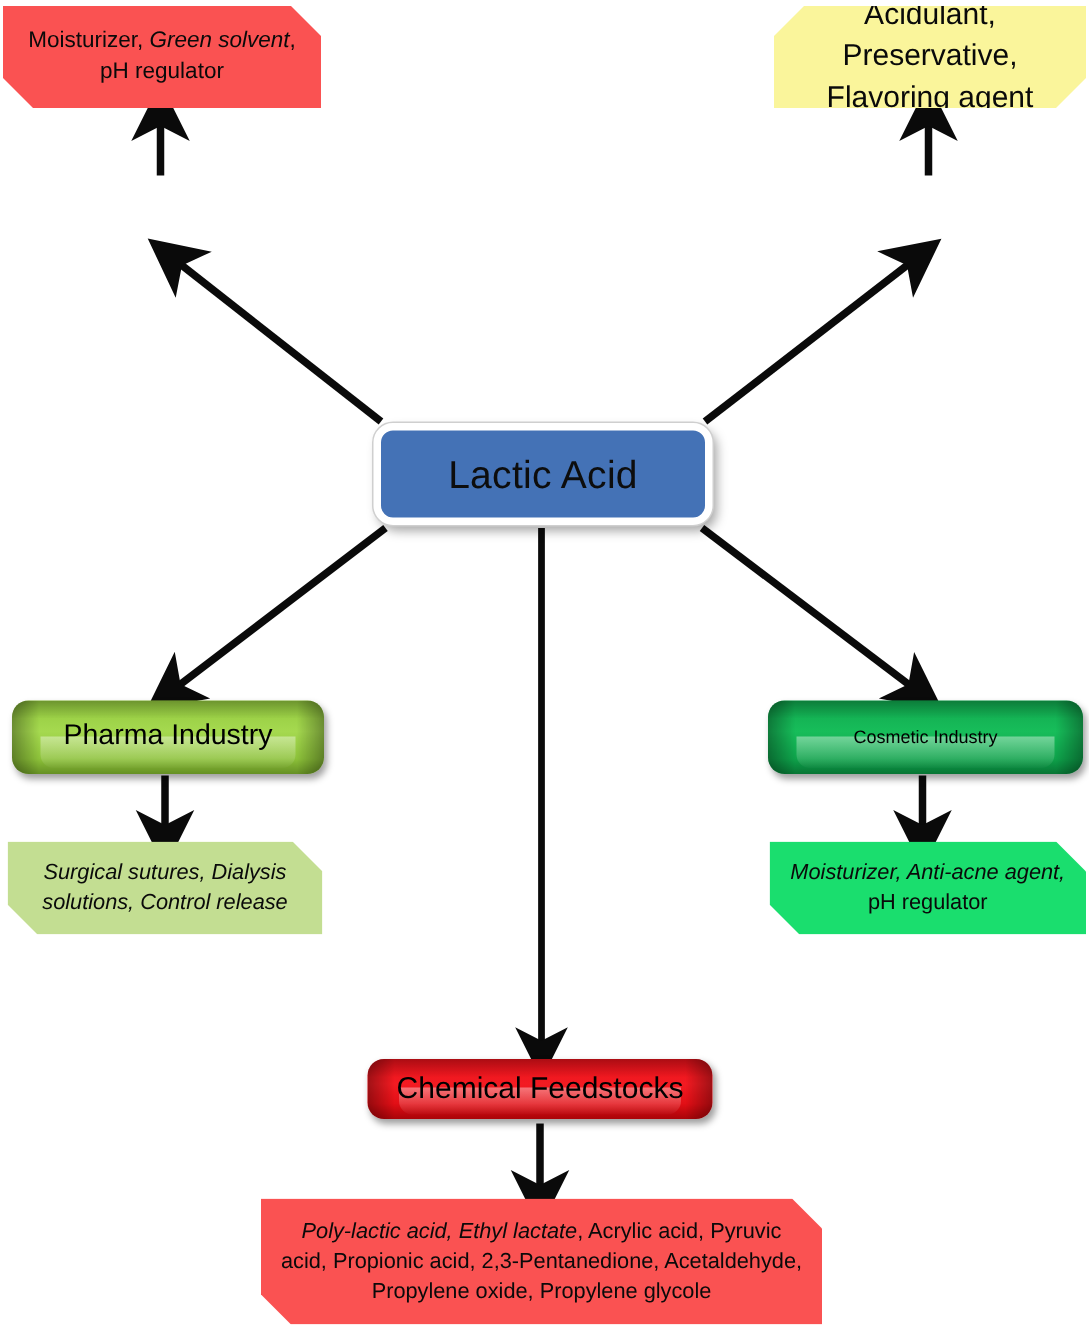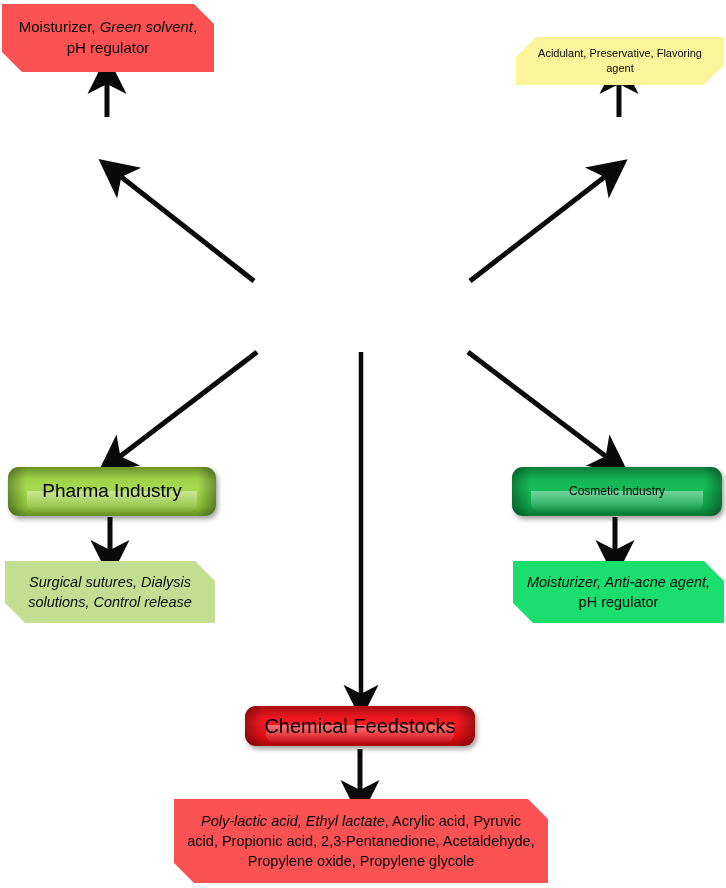--- a/index.html
+++ b/index.html
@@ -150,24 +150,27 @@
 
     <line x1="615" y1="517" x2="615" y2="558" stroke="#0a0a0a" stroke-width="5" marker-end="url(#ah)"></line>
 
     <line x1="360" y1="749" x2="360" y2="798" stroke="#0a0a0a" stroke-width="5" marker-end="url(#ah)"></line>
   </svg>
 
   <div class="callout cut-tr-bl c-red" style="left:2px; top:4px; width:212px; height:68px; font-size:15px;">
     <span class="txt"><span>Moisturizer, </span><em>Green solvent</em><span>, pH regulator</span></span>
   </div>
 
-  <div class="callout cut-tl-br c-yellow" style="left:516px; top:4px; width:208px; height:48px; font-size:11px;margin-top:33px;">
+  <div class="callout cut-tl-br c-yellow" style="left:516px; top:4px; width:208px; height:68px; font-size:20px;">
     <span class="txt"><span>Acidulant, Preservative, Flavoring agent</span></span>
   </div>
 
+  <div id="node-center">
+    <span class="label">Lactic Acid</span>
+  </div>
 
   <div class="node node-ltgreen" style="left:8px; top:467px; width:208px; height:49px; font-size:19px;">
     <span class="label">Pharma Industry</span>
   </div>
   <div class="callout cut-tr-bl c-ltgreen" style="left:5px; top:561px; width:210px; height:62px; font-size:14.5px;">
     <span class="txt"><em>Surgical sutures, Dialysis solutions, Control release</em></span>
   </div>
 
   <div class="node node-green" style="left:512px; top:467px; width:210px; height:49px; font-size:12px;">
     <span class="label">Cosmetic Industry</span>

